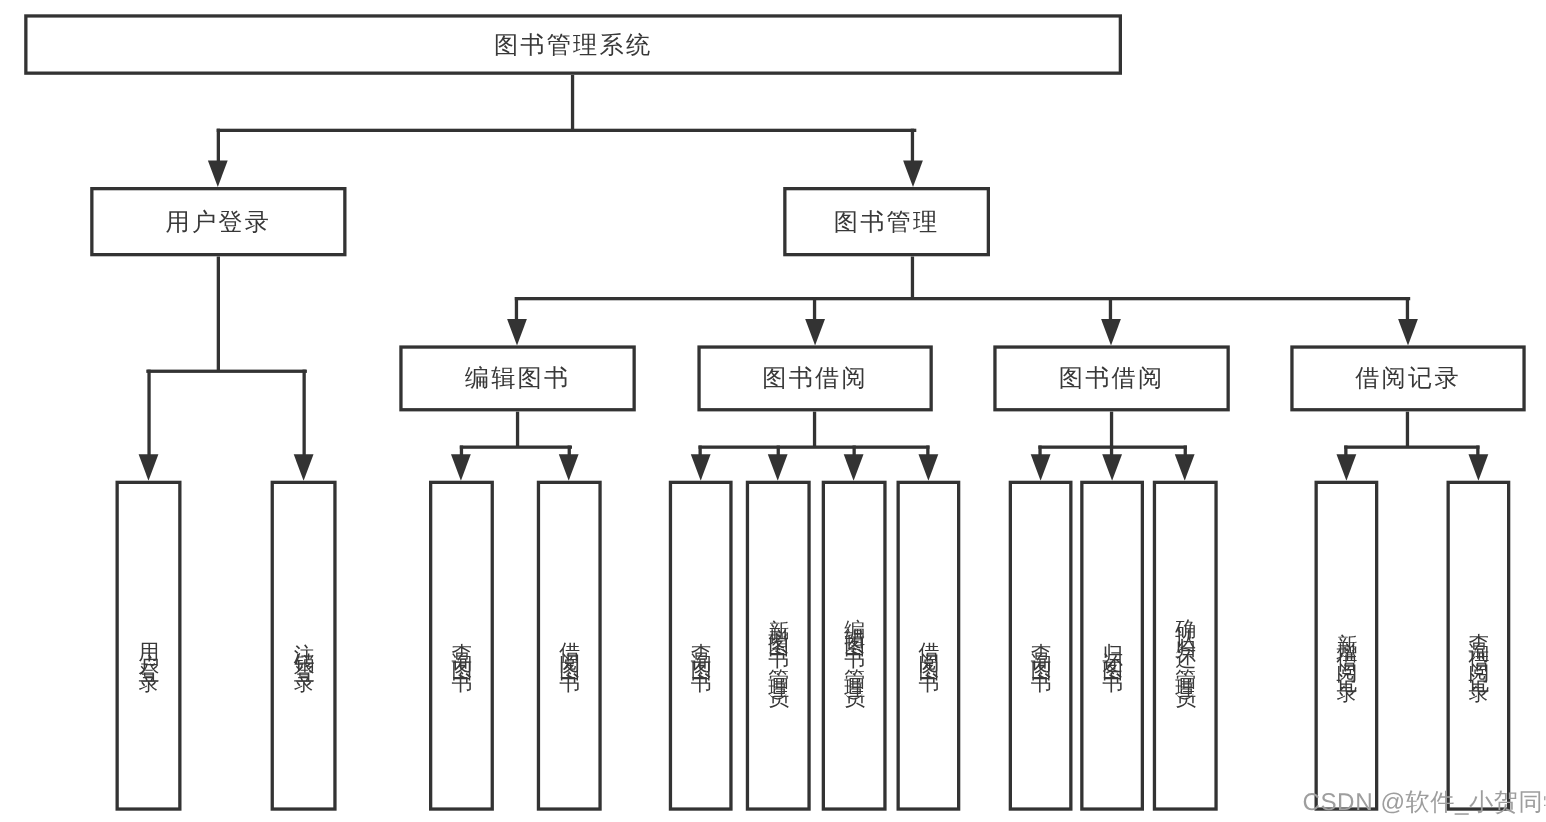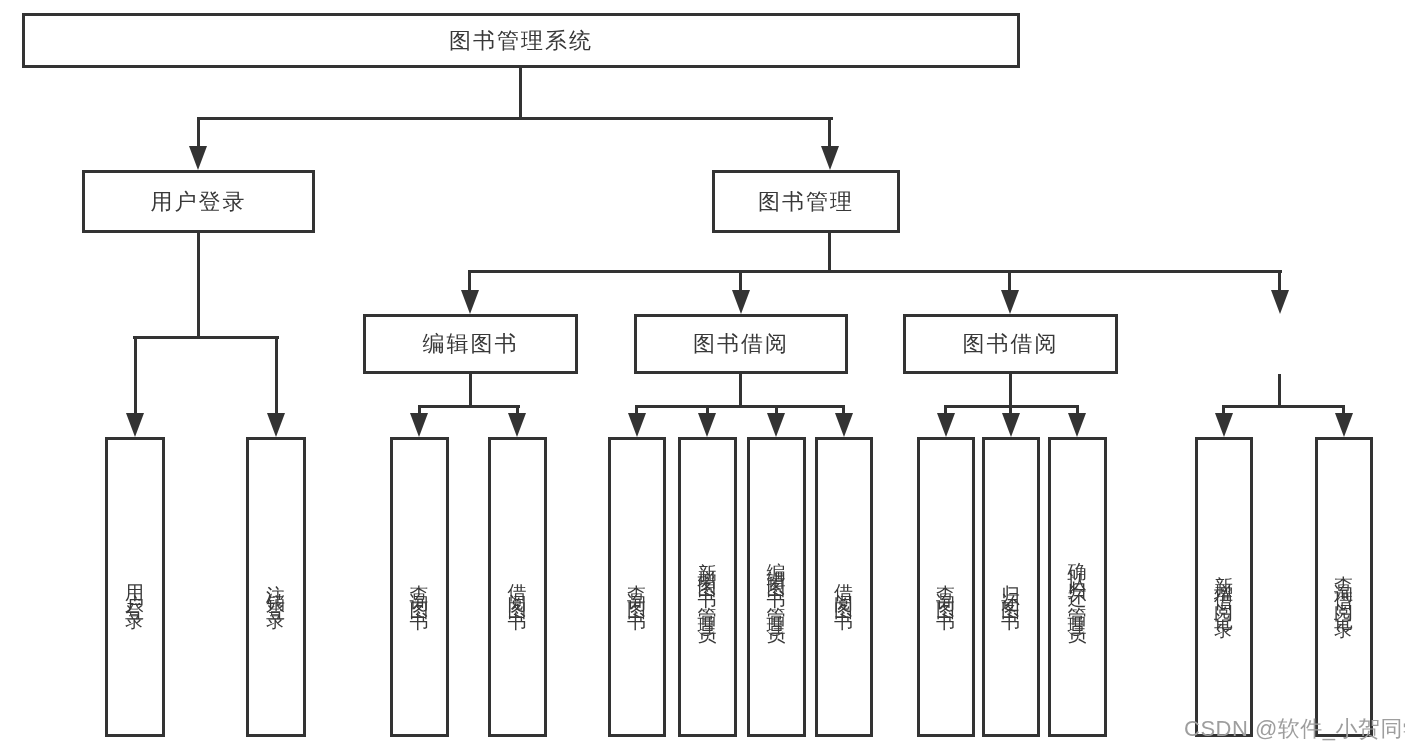--- a/index.html
+++ b/index.html
@@ -59,20 +59,21 @@
   <div class="v" style="left:739px; top:270px; height:24px;"></div>
   <div class="arrow" style="left:732px; top:290px;"></div>
   <div class="v" style="left:1008px; top:270px; height:24px;"></div>
   <div class="arrow" style="left:1001px; top:290px;"></div>
   <div class="v" style="left:1278px; top:270px; height:24px;"></div>
   <div class="arrow" style="left:1271px; top:290px;"></div>
 
   <div class="box" style="left:363px; top:314px; width:215px; height:60px;">编辑图书</div>
   <div class="box" style="left:634px; top:314px; width:214px; height:60px;">图书借阅</div>
   <div class="box" style="left:903px; top:314px; width:215px; height:60px;">图书借阅</div>
+  <div class="box" style="left:1173px; top:314px; width:214px; height:60px;">借阅记录</div>
 
   <div class="v" style="left:469px; top:374px; height:33px;"></div>
   <div class="h" style="left:418px; top:405px; width:102px;"></div>
   <div class="v" style="left:418px; top:405px; height:10px;"></div>
   <div class="arrow" style="left:410px; top:413px;"></div>
   <div class="v" style="left:516px; top:405px; height:10px;"></div>
   <div class="arrow" style="left:508px; top:413px;"></div>
 
   <div class="v" style="left:739px; top:374px; height:33px;"></div>
   <div class="h" style="left:635px; top:405px; width:210px;"></div>

